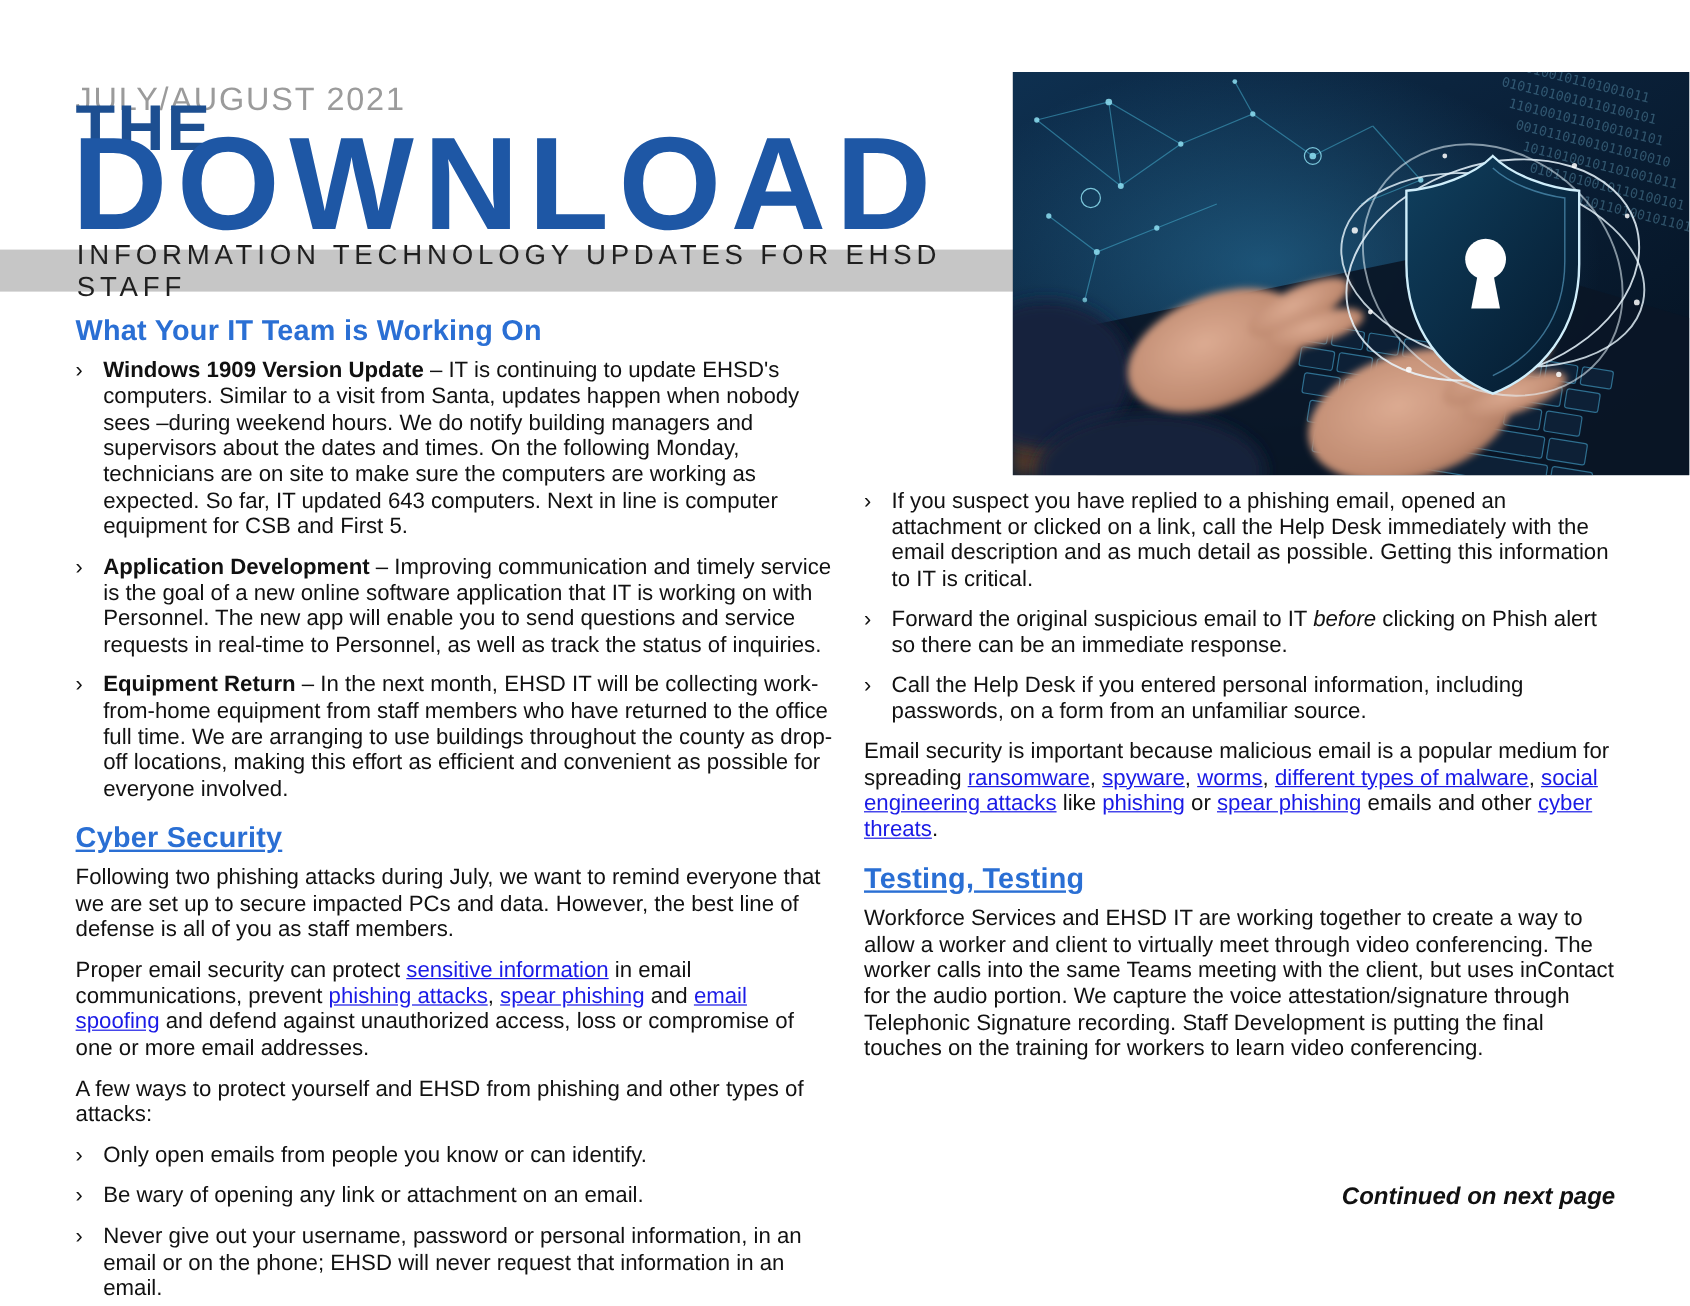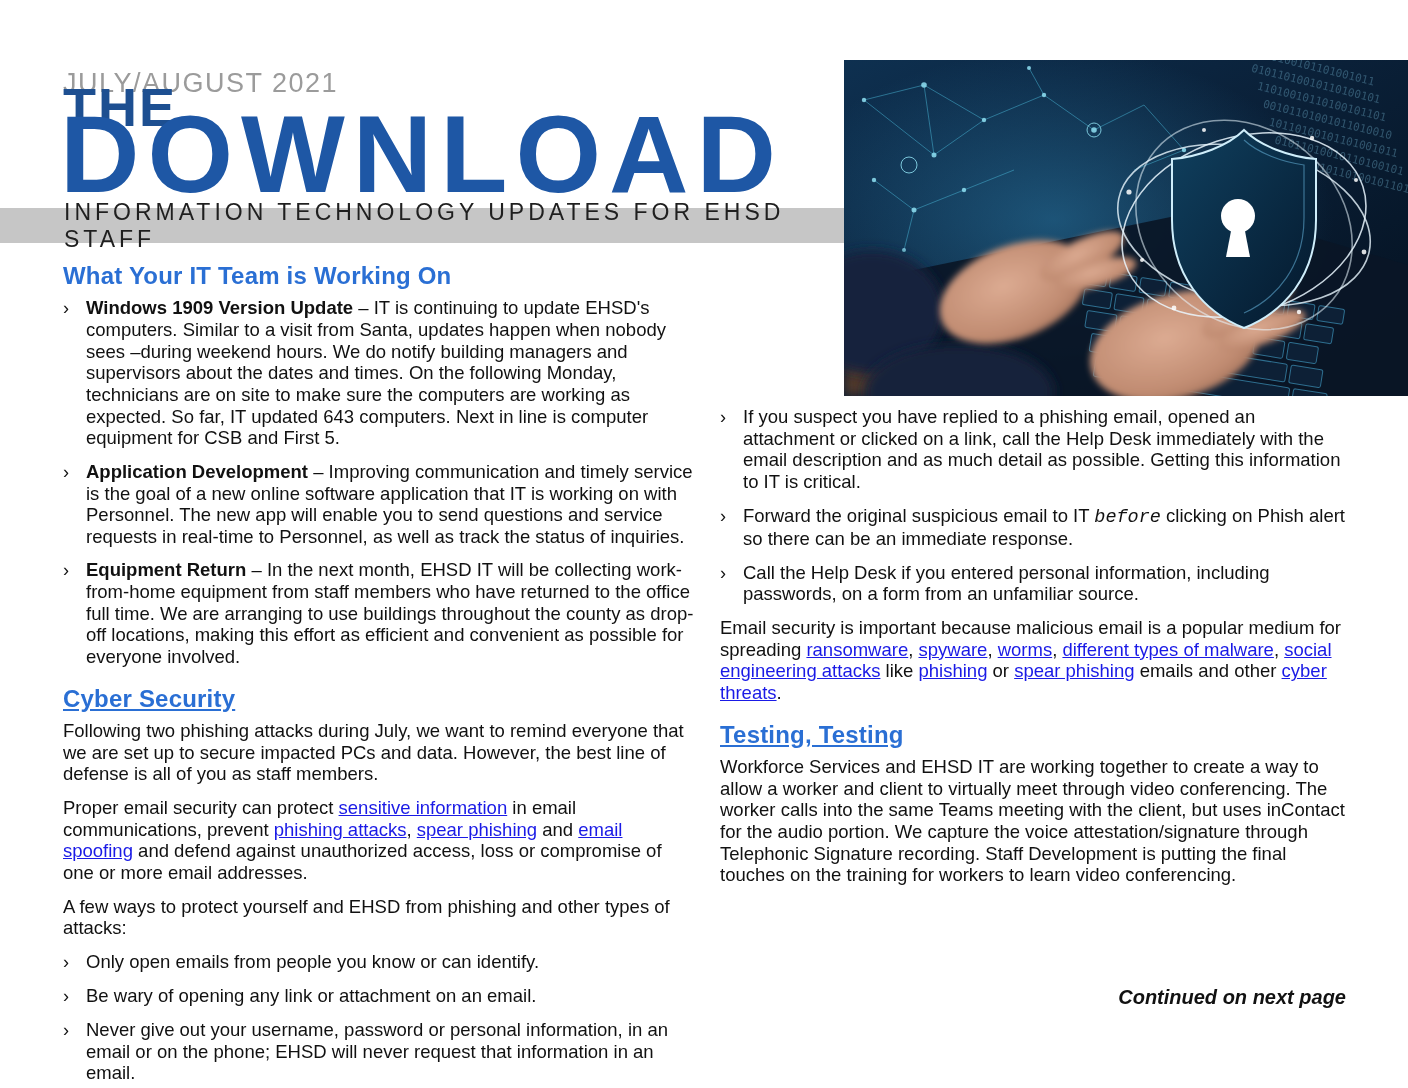--- a/index.html
+++ b/index.html
@@ -38,21 +38,21 @@
   h2.section{
     font-size:24px;font-weight:bold;color:#2a6fd4;margin:0 0 8px 0;line-height:1.1;
     letter-spacing:0.2px;
   }
   h2.section.gap{margin-top:18px;text-decoration:underline;}
   .col p{margin:0 0 12px 0;}
   .bullet{display:flex;margin:0 0 12px 0;}
   .bullet .marker{width:23px;flex:none;font-size:18px;color:#111;padding-top:1px;}
   .bullet .btext{flex:1;margin:0;}
   .bold{font-weight:bold;}
-  .italic{font-style:italic;font-family:Liberation Mono, monospace;}
+  .italic{font-style:italic;}
   a.link{color:#1a1ae6;text-decoration:underline;cursor:pointer;}
   .continued{
     position:absolute;right:62px;top:986px;font-size:20px;font-weight:bold;
     font-style:italic;color:#111;
   }
 </style>
 </head>
 <body>
 
 <div class="page">

